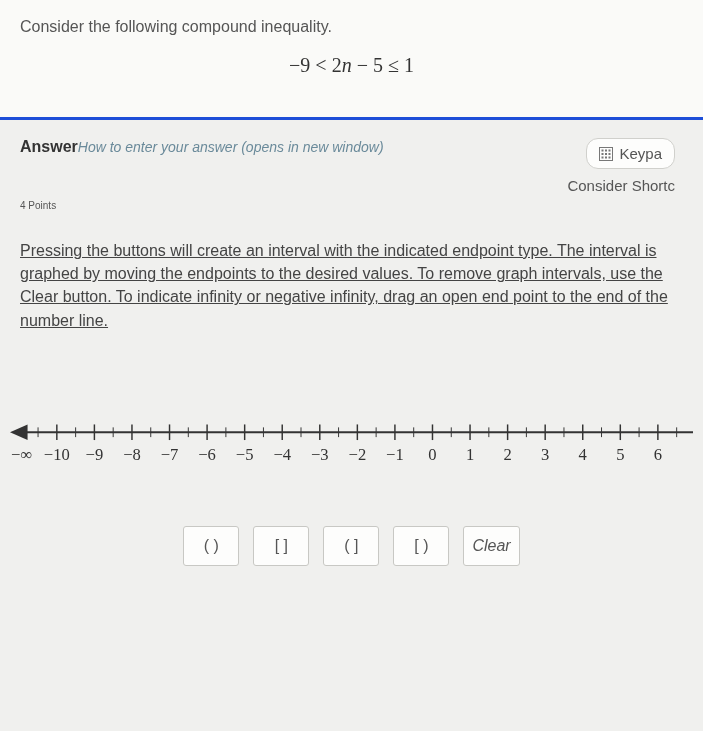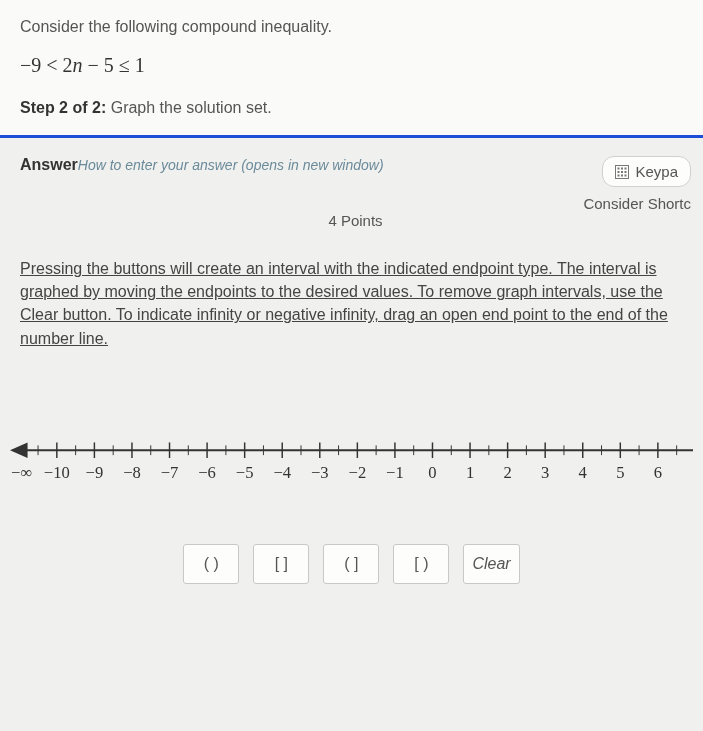--- a/index.html
+++ b/index.html
@@ -19,36 +19,36 @@
       background: #fafaf8;
       padding: 18px 20px 18px 20px;
       border-bottom: 3px solid #1d4ed8;
     }
     .prompt {
       font-size: 16px;
       color: #555;
       margin-bottom: 18px;
     }
     .equation {
-      text-align: left;
+      text-align: center;
       font-size: 20px;
       font-family: "Times New Roman", serif;
       color: #333;
       margin-bottom: 22px;
     }
     .step {
       font-size: 16px;
       color: #555;
     }
     .step strong {
       font-weight: 700;
       color: #333;
     }
     .answer-section {
-      padding: 18px 12px 10px 20px;
+      padding: 18px 28px 10px 20px;
     }
     .answer-header {
       display: flex;
       justify-content: space-between;
       align-items: flex-start;
     }
     .answer-left {
       flex: 1;
     }
     .answer-label {
@@ -80,24 +80,23 @@
       width: 14px;
       height: 14px;
       display: inline-block;
     }
     .shortcuts {
       font-size: 15px;
       color: #555;
       margin-top: 8px;
     }
     .points {
-      font-size: 15px;
-      color: #555;
-      margin-top: 0;
-      text-align: center;
+      font-size: 10px;
+      color: #555;
+      margin-top: 6px;
     }
     .instructions {
       padding: 18px 20px 10px 20px;
       font-size: 16px;
       color: #444;
       line-height: 1.45;
       text-decoration: underline;
     }
     .numberline-wrap {
       padding: 60px 10px 20px 10px;
@@ -130,23 +129,20 @@
     }
   </style>
 </head>
 <body>
 
 <div class="top-section">
   <p class="prompt">Consider the following compound inequality.</p>
   <div class="equation">
     <span style="font-style: normal;">−9 &lt; 2</span><span style="font-style: italic;">n</span><span style="font-style: normal;"> − 5 ≤ 1</span>
   </div>
-  <p class="step">
-    <strong>Step 2 of 2:</strong><span> Graph the solution set.</span>
-  </p>
 </div>
 
 <div class="answer-section">
   <div class="answer-header">
     <div class="answer-left">
       <span class="answer-label">Answer</span><span class="answer-hint">How to enter your answer (opens in new window)</span>
     </div>
     <div class="answer-right">
       <button class="keypad-btn">
         <span class="keypad-icon">

